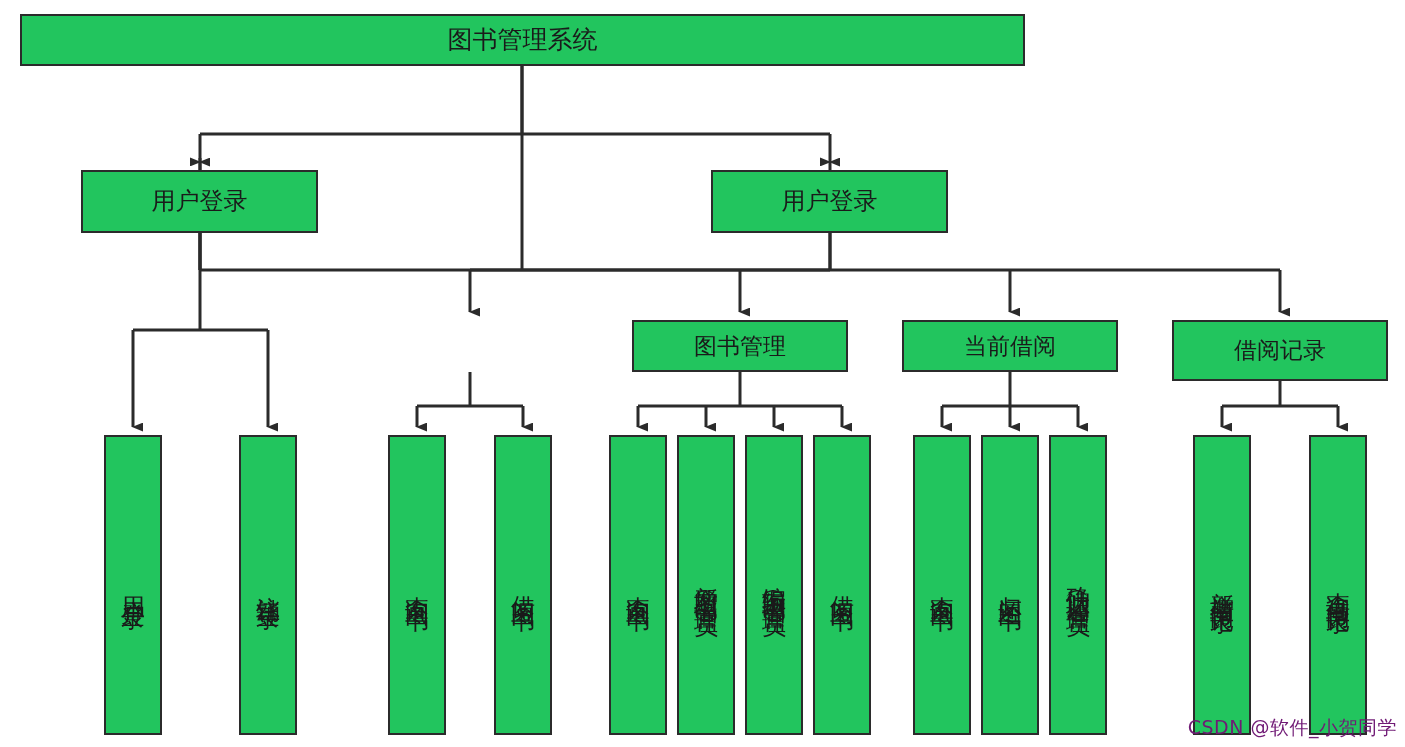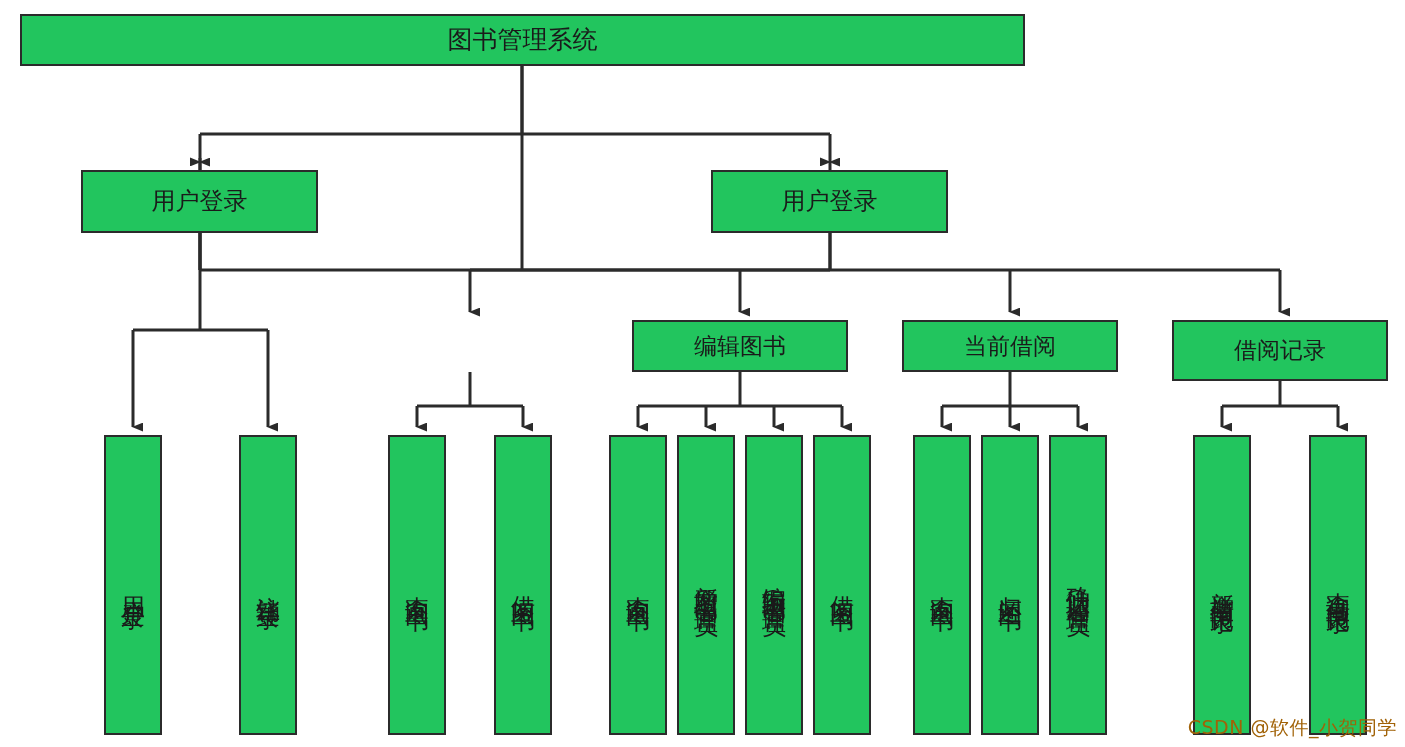--- a/index.html
+++ b/index.html
@@ -53,21 +53,21 @@
     letter-spacing: 4px;
     line-height: 1;
     white-space: nowrap;
     max-height: 286px;
   }
   #watermark {
     position: absolute;
     right: 8px;
     bottom: 6px;
     font-size: 19px;
-    color: #a16207;
+    color: #701a75;
     letter-spacing: 0.5px;
     white-space: nowrap;
   }
 </style>
 </head>
 <body>
 
 <div id="canvas">
 
   <svg id="wires" viewBox="0 0 1405 747" xmlns="http://www.w3.org/2000/svg">
@@ -145,21 +145,21 @@
   </div>
 
   <div class="node node-l2" style="left:81px; top:170px; width:237px; height:63px;">
     <span class="label">用户登录</span>
   </div>
   <div class="node node-l2" style="left:711px; top:170px; width:237px; height:63px;">
     <span class="label">用户登录</span>
   </div>
 
   <div class="node node-l3" style="left:632px; top:320px; width:216px; height:52px;">
-    <span class="label">编辑图书</span>
+    <span class="label">图书管理</span>
   </div>
   <div class="node node-l3" style="left:902px; top:320px; width:216px; height:52px;">
     <span class="label">当前借阅</span>
   </div>
   <div class="node node-l3" style="left:1172px; top:320px; width:216px; height:61px;text-align:center;">
     <span class="label">借阅记录</span>
   </div>
 
   <div class="node node-leaf" style="left:104px; top:435px; width:58px; height:300px;">
     <span class="label">用户登录</span>

